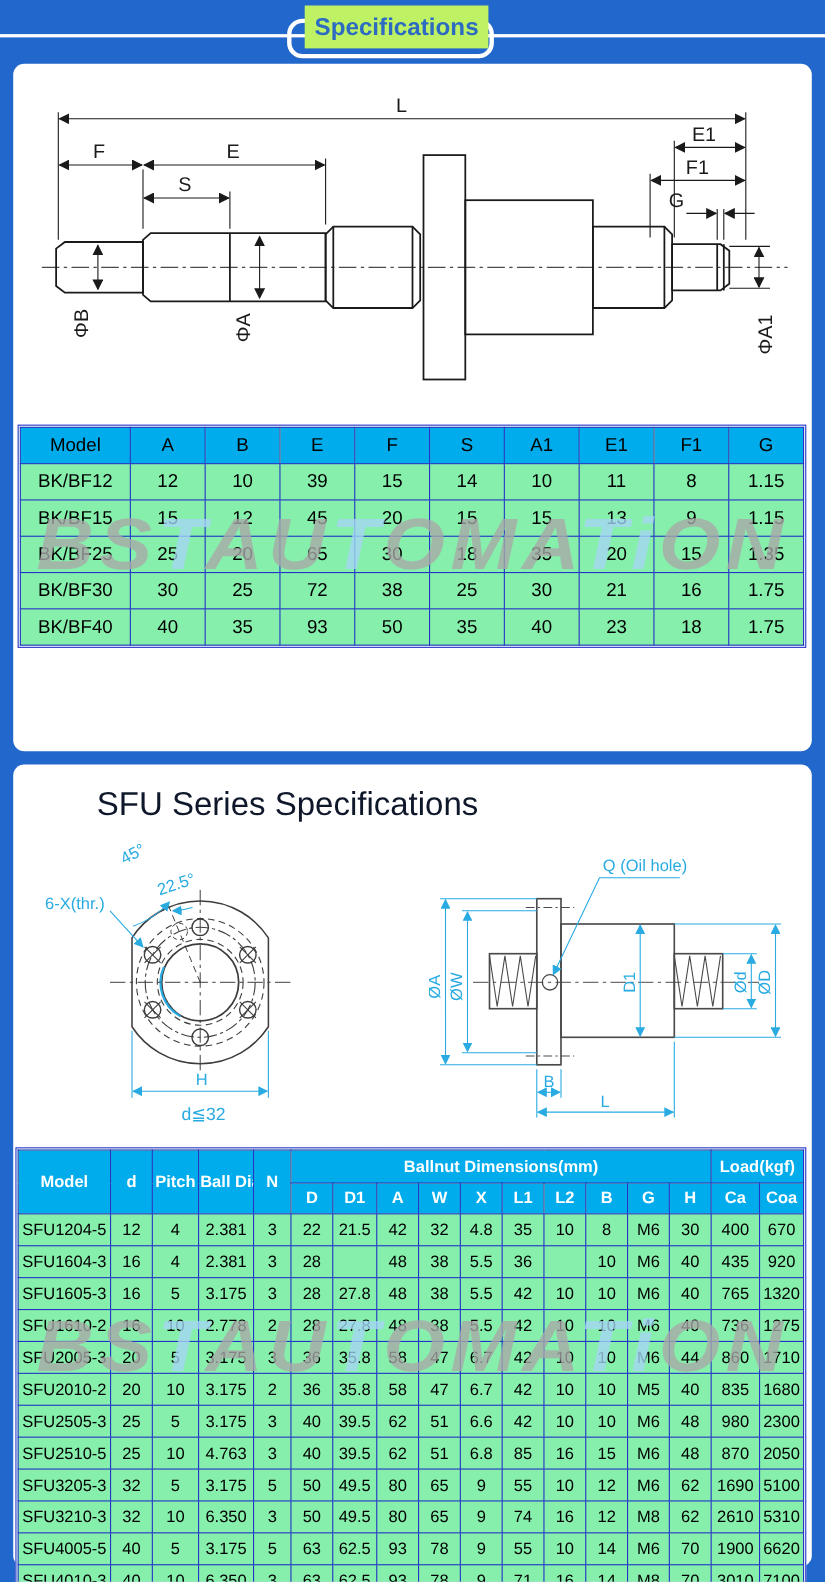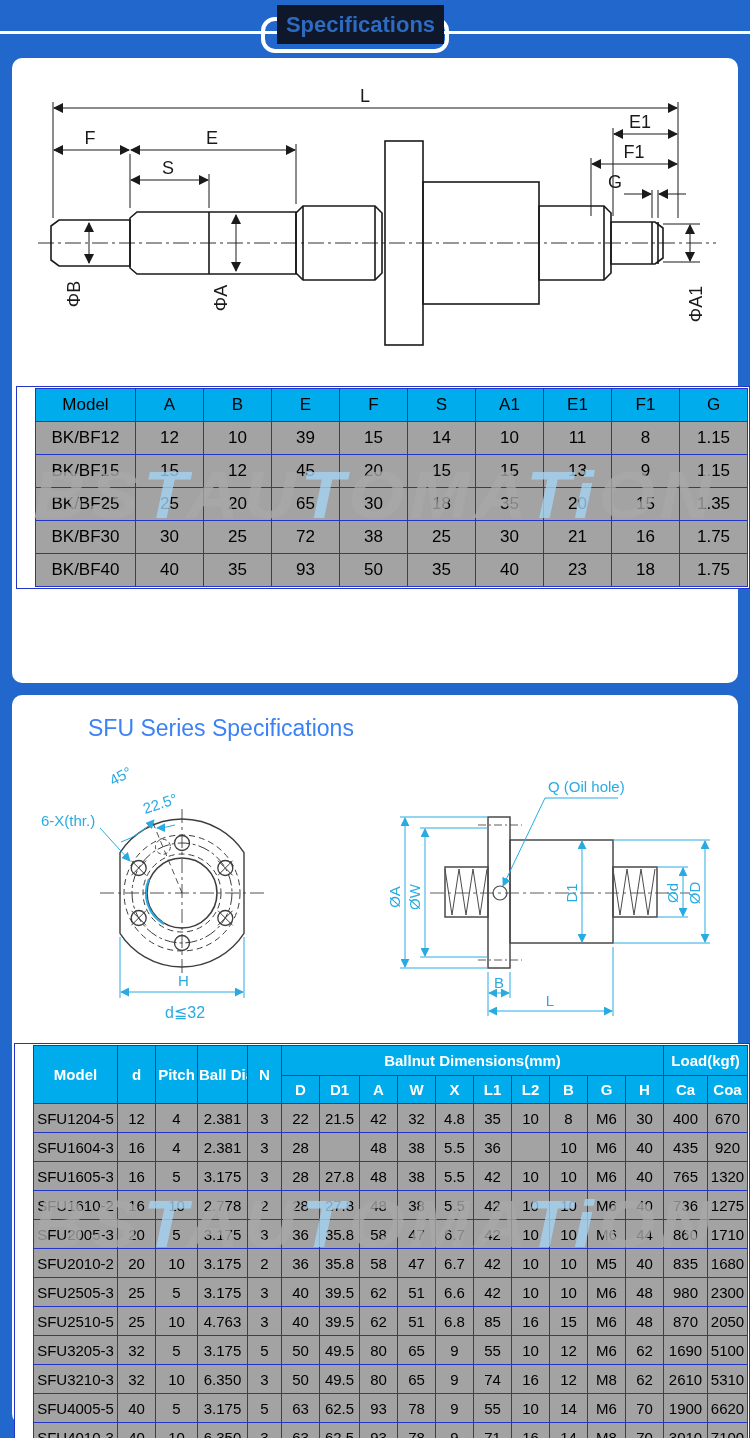--- a/index.html
+++ b/index.html
@@ -5,41 +5,41 @@
   html,body{margin:0;padding:0;}
   body{
     width:750px;height:1438px;position:relative;overflow:hidden;
     background:#2267cb;font-family:"Liberation Sans",sans-serif;
   }
   
   .band{position:absolute;top:0;left:0;width:750px;height:58px;background:#2267cb;}
   .band-line{position:absolute;top:31px;left:0;width:750px;height:3px;background:#ffffff;}
   .spec-outline{position:absolute;top:17px;left:261px;width:180px;height:28px;
     border:4px solid #ffffff;border-radius:14px;background:transparent;}
-  .spec-label{position:absolute;top:5px;left:277px;width:167px;height:39px;background:#0f172a;
+  .spec-label{position:absolute;top:5px;left:277px;width:167px;height:39px;background:#bef264;
     display:flex;align-items:center;justify-content:center;
     color:#2d6bc2;font-weight:bold;font-size:22px;letter-spacing:0px;}
   
   .card{position:absolute;left:12px;width:726px;background:#ffffff;border-radius:10px;}
   .card1{top:58px;height:625px;}
   .card2{top:695px;height:729px;}
   
   .twrap{position:absolute;border:1px solid #2433c8;padding:1px;background:#ffffff;}
-  table{border-collapse:collapse;table-layout:fixed;background:#a3a3a3;margin-left:17px;}
+  table{border-collapse:collapse;table-layout:fixed;background:#86efac;}
   td,th{border:1px solid #2433c8;text-align:center;vertical-align:middle;overflow:hidden;white-space:nowrap;}
   .t1{width:712px;}
   .t1 th{background:#00acec;color:#000;font-weight:normal;font-size:17px;height:30px;}
   .t1 td{font-size:17px;height:30px;color:#000;}
   .t2{width:712px;}
   .t2 th{background:#00acec;color:#ffffff;font-weight:bold;font-size:15px;}
   .t2 .gh{height:27px;}
   .t2 .sh{height:25px;}
   .t2 td{font-size:15px;height:26px;color:#000;}
   
-  .sfu-title{position:absolute;top:20px;left:76px;font-size:23px;color:#3b82f6;}
+  .sfu-title{position:absolute;top:20px;left:76px;font-size:30px;color:#0f172a;}
   
   .wm{position:absolute;left:0;width:100%;text-align:center;white-space:nowrap;
     font-weight:bold;font-style:italic;font-size:72px;letter-spacing:5px;
     color:#a9a9a9;opacity:.78;pointer-events:none;transform:scaleY(.92);}
   .wm .wm-blue{color:#a5d6f6;}
   .wm1{top:396px;}
   .wm2{top:488px;}
   svg{position:absolute;display:block;}
   svg text{font-family:"Liberation Sans",sans-serif;}
 </style>

